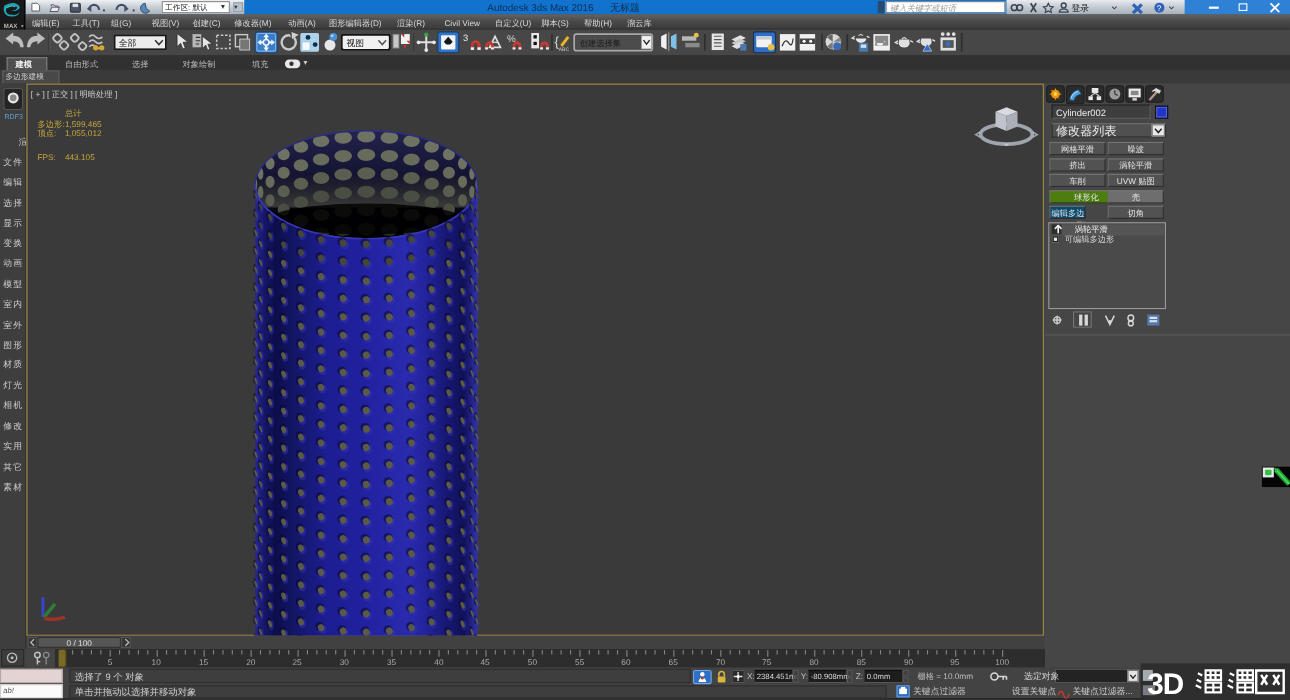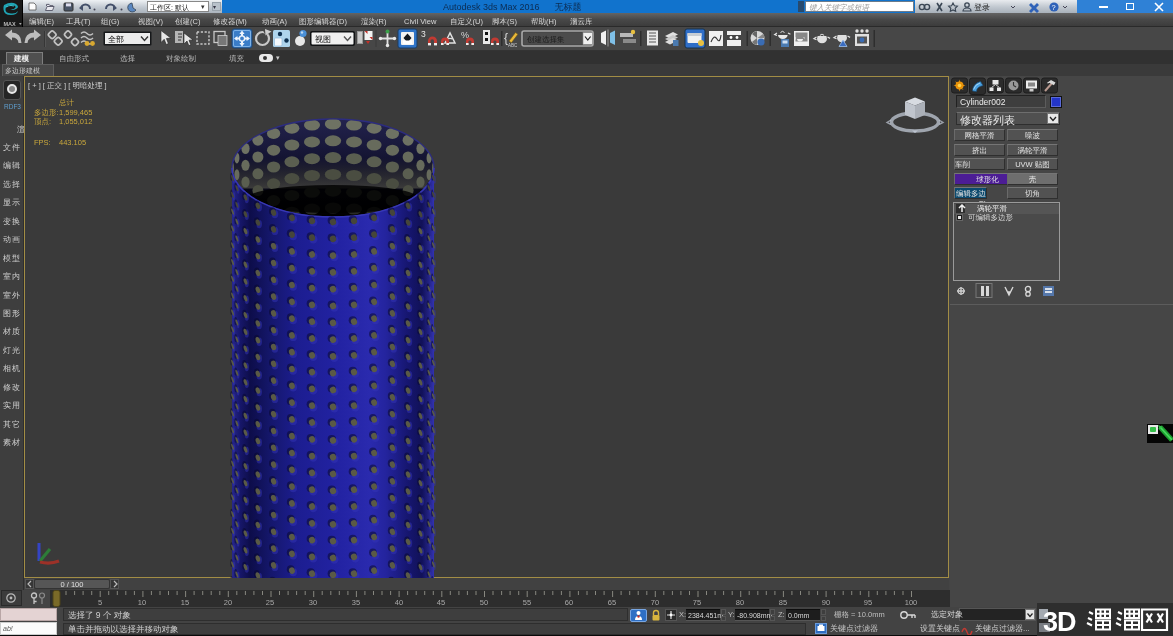--- a/index.html
+++ b/index.html
@@ -2205,23 +2205,23 @@
 <div class="ab" style="left:956px;top:112px;width:104px;height:13px;background:#505050;border:1px solid #2e2e2e;border-top-color:#6e6e6e"></div>
 <div class="t" style="left:960px;top:114.5px;font-size:11px;color:#e8e8e8">修改器列表</div>
 <div class="ab" style="left:1047px;top:113px;width:12px;height:11px;background:#e8e8e8;border:1px solid #777"></div>
 <svg class="ab" width="10" height="9" style="left:1048px;top:114px" xmlns="http://www.w3.org/2000/svg">
       <path d="M2 3 l3 3.5 3 -3.5" fill="none" stroke="#222" stroke-width="1.3"></path>
     </svg>
 <div class="ab" style="left:954px;top:129.0px;width:51px;height:12px;background:#525252;border:1px solid #2f2f2f;border-top-color:#757575;border-left-color:#6a6a6a;text-align:center;font-size:7.5px;color:#e2e2e2;line-height:11px">网格平滑</div>
 <div class="ab" style="left:1007px;top:129.0px;width:51px;height:12px;background:#525252;border:1px solid #2f2f2f;border-top-color:#757575;border-left-color:#6a6a6a;text-align:center;font-size:7.5px;color:#e2e2e2;line-height:11px">噪波</div>
 <div class="ab" style="left:954px;top:143.6px;width:51px;height:12px;background:#525252;border:1px solid #2f2f2f;border-top-color:#757575;border-left-color:#6a6a6a;text-align:center;font-size:7.5px;color:#e2e2e2;line-height:11px">挤出</div>
 <div class="ab" style="left:1007px;top:143.6px;width:51px;height:12px;background:#525252;border:1px solid #2f2f2f;border-top-color:#757575;border-left-color:#6a6a6a;text-align:center;font-size:7.5px;color:#e2e2e2;line-height:11px">涡轮平滑</div>
-<div class="ab" style="left:954px;top:158.2px;width:51px;height:12px;background:#525252;border:1px solid #2f2f2f;border-top-color:#757575;border-left-color:#6a6a6a;font-size:7.5px;color:#e2e2e2;line-height:11px">车削</div>
+<div class="ab" style="left:954px;top:158.2px;width:51px;height:12px;background:#525252;border:1px solid #2f2f2f;border-top-color:#757575;border-left-color:#6a6a6a;text-align:center;font-size:7.5px;color:#e2e2e2;line-height:11px">车削</div>
 <div class="ab" style="left:1007px;top:158.2px;width:51px;height:12px;background:#525252;border:1px solid #2f2f2f;border-top-color:#757575;border-left-color:#6a6a6a;text-align:center;font-size:7.5px;color:#e2e2e2;line-height:11px">UVW 贴图</div>
-<div class="ab" style="left:954px;top:172.8px;width:67px;height:12px;background:#4c1d95;border:1px solid #2f2f2f;border-top-color:#757575;border-left-color:#6a6a6a;text-align:center;font-size:7.5px;color:#e2e2e2;line-height:11px">球形化</div>
+<div class="ab" style="left:954px;top:172.8px;width:67px;height:12px;background:#4d7c0f;border:1px solid #2f2f2f;border-top-color:#757575;border-left-color:#6a6a6a;text-align:center;font-size:7.5px;color:#e2e2e2;line-height:11px">球形化</div>
 <div class="ab" style="left:1007px;top:172.8px;width:51px;height:12px;background:#6e6e6e;border:1px solid #2f2f2f;border-top-color:#757575;border-left-color:#6a6a6a;text-align:center;font-size:7.5px;color:#e2e2e2;line-height:11px">壳</div>
 <div class="ab" style="left:954px;top:187.4px;width:33px;height:12px;background:#0c4a6e;border:1px solid #2f2f2f;border-top-color:#757575;border-left-color:#6a6a6a;text-align:right;font-size:7.5px;color:#e2e2e2;line-height:11px">编辑多边形</div>
 <div class="ab" style="left:1007px;top:187.4px;width:51px;height:12px;background:#525252;border:1px solid #2f2f2f;border-top-color:#757575;border-left-color:#6a6a6a;text-align:center;font-size:7.5px;color:#e2e2e2;line-height:11px">切角</div>
 
 <div class="ab" style="left:953px;top:202px;width:107px;height:79px;background:#4a4a4a;border:1px solid #9a9a9a"></div>
 <div class="ab" style="left:954px;top:203.5px;width:105px;height:10px;background:#555"></div>
     <div class="ab" style="left:956px;top:204px;width:9px;height:9px;background:#2e2e2e"></div>
 <svg class="ab" width="10" height="9" style="left:956.5px;top:204px" xmlns="http://www.w3.org/2000/svg">
       <path d="M5 1 L5 8 M2 4 L5 1 L8 4" stroke="#f0f0f0" stroke-width="1.5" fill="none"></path>
     </svg>

